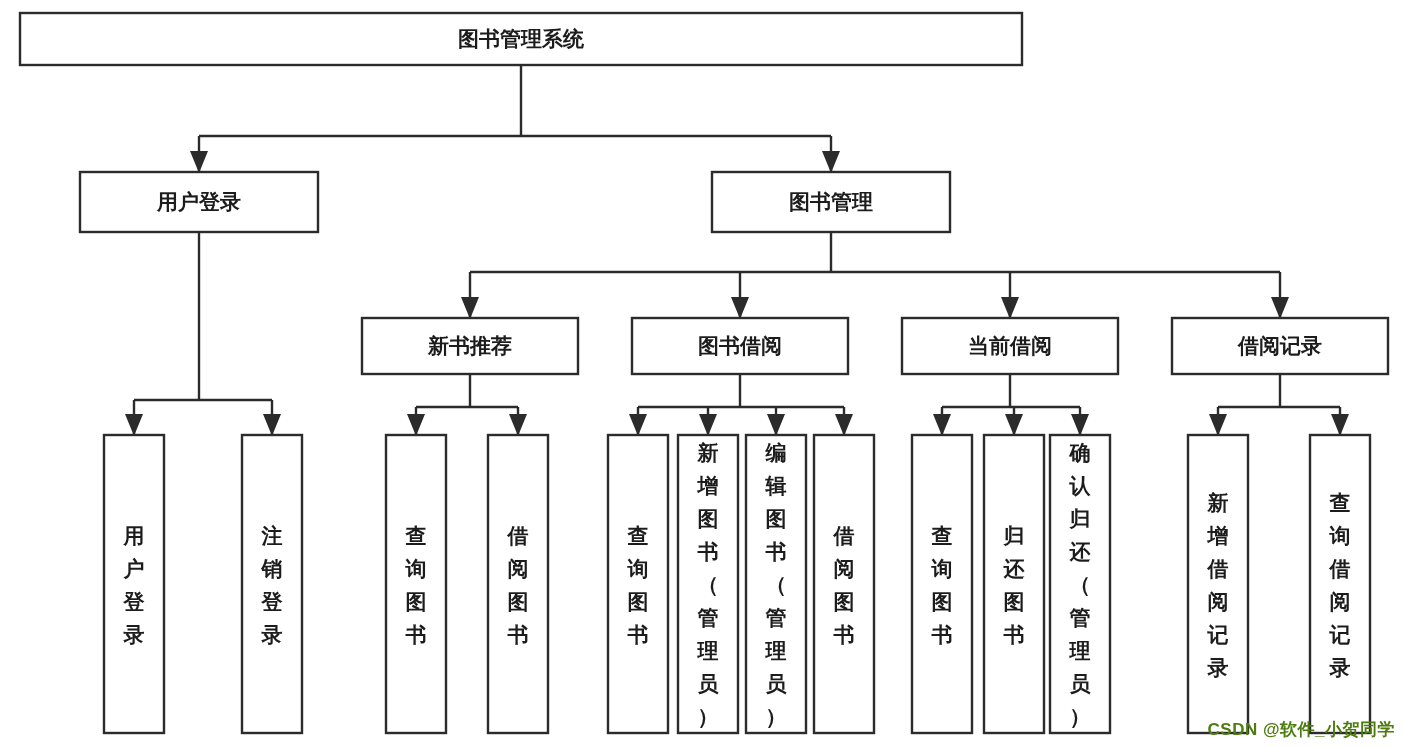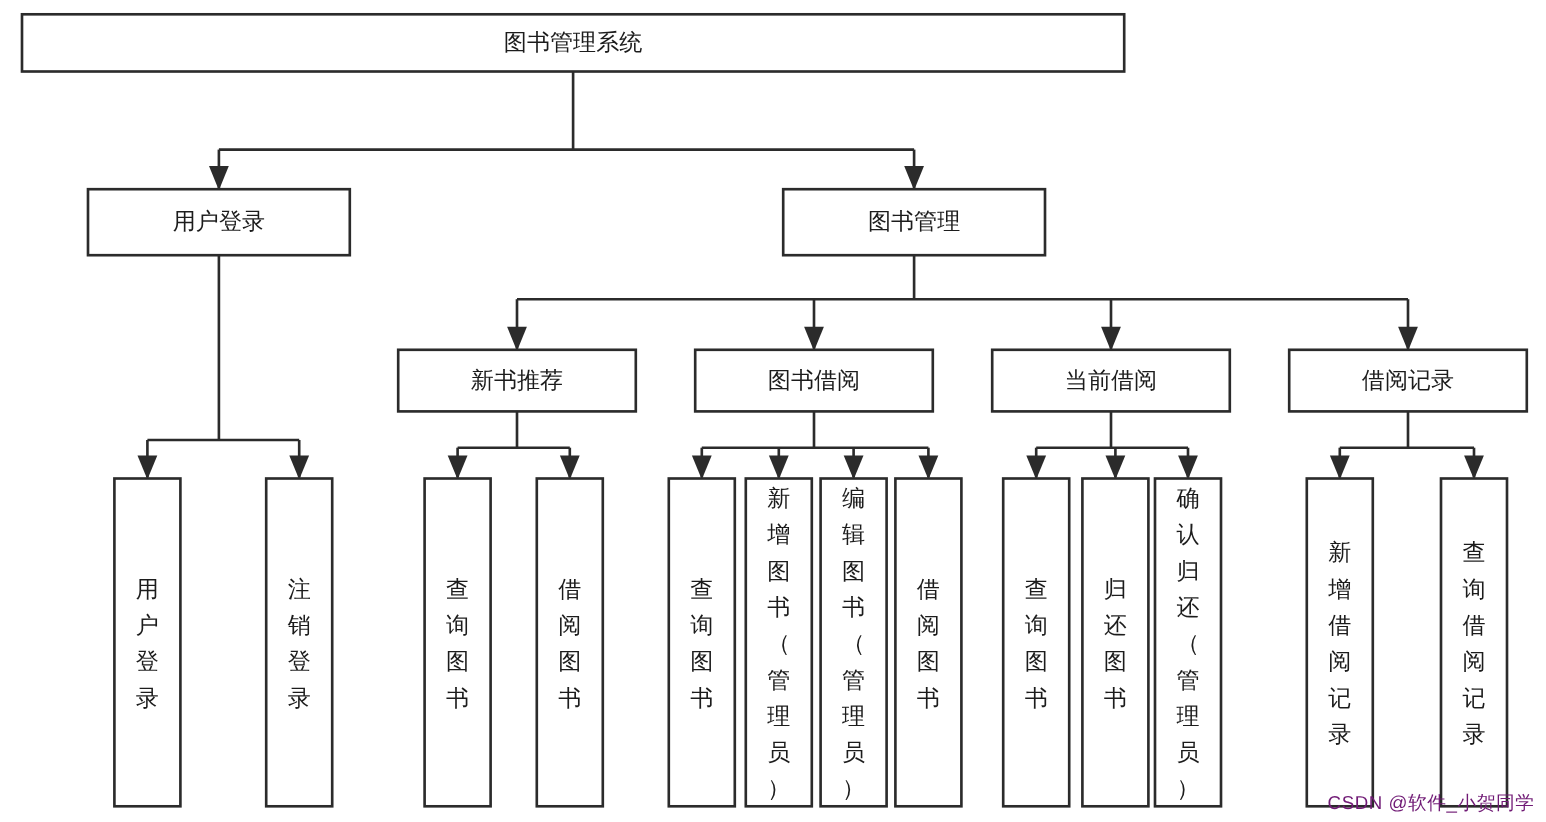--- a/index.html
+++ b/index.html
@@ -11,20 +11,21 @@
     width: 1405px;
     height: 747px;
     font-family: "Liberation Sans", "DejaVu Sans", sans-serif;
     overflow: hidden;
   }
   #diagram-root {
     position: relative;
     width: 1405px;
     height: 747px;
     background: #ffffff;
+    font-weight: bold;
   }
   svg.flow {
     position: absolute;
     left: 0;
     top: 0;
     width: 1405px;
     height: 747px;
     display: block;
   }
   .box-rect {
@@ -56,21 +57,21 @@
     font-size: 21px;
     text-anchor: middle;
     dominant-baseline: middle;
   }
   .watermark {
     position: absolute;
     right: 10px;
     bottom: 6px;
     font-family: "Liberation Sans", "DejaVu Sans", sans-serif;
     font-size: 17px;
-    color: #701a75;
+    color: #4d7c0f;
     white-space: nowrap;
     letter-spacing: 0.5px;
     pointer-events: none;
   }
 </style>
 </head>
 <body>
 
 <div id="diagram-root">
   <svg class="flow" id="flow-svg" viewBox="0 0 1405 747" xmlns="http://www.w3.org/2000/svg">

